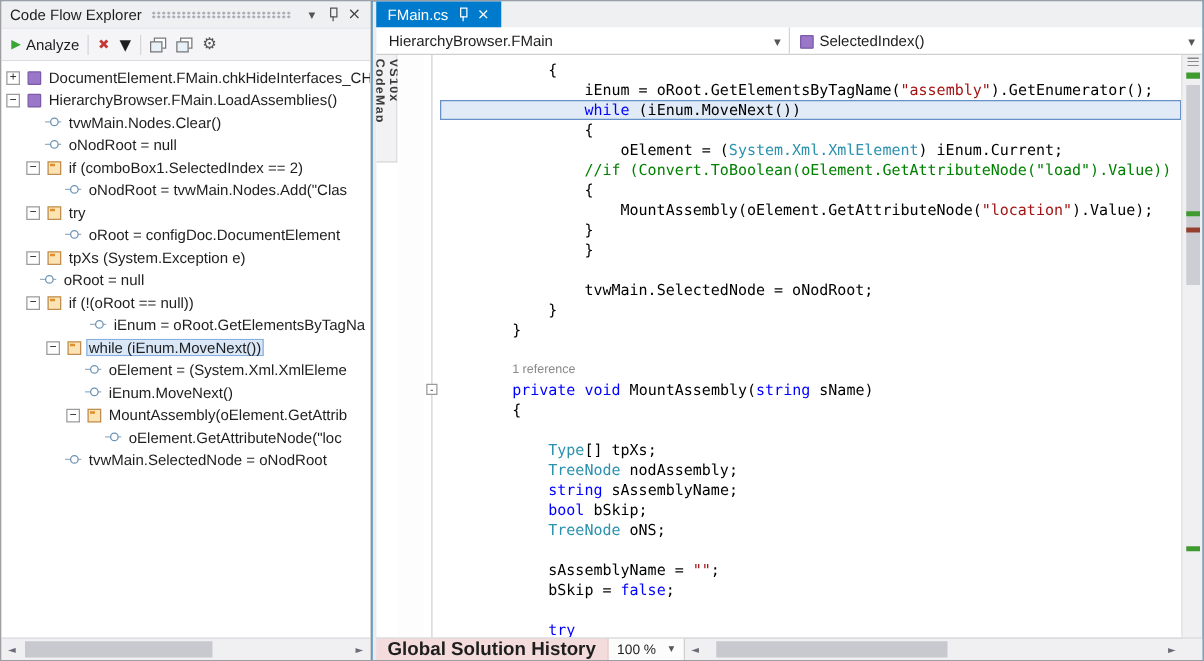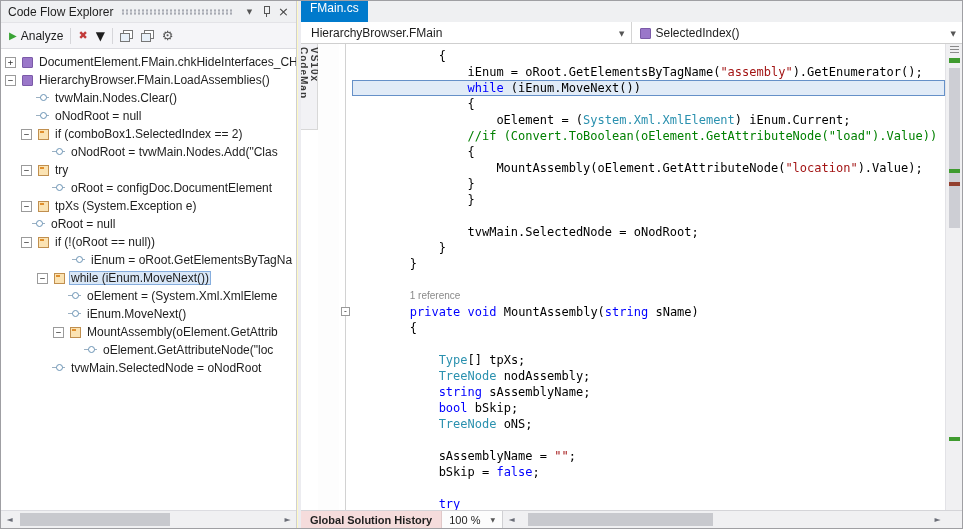--- a/index.html
+++ b/index.html
@@ -1,18 +1,18 @@
 <!DOCTYPE html>
 <html><head>
 <meta charset="utf-8">
 <style>
   * { box-sizing: border-box; }
   html,body { margin:0; padding:0; background:#eff0f2; }
   body { width:963px; height:529px; font-family:"Liberation Sans","DejaVu Sans",sans-serif; }
-  #app { position:relative; width:963px; height:529px; border:1px solid #9f9fa3; background:#fef9c3; overflow:hidden; }
+  #app { position:relative; width:963px; height:529px; border:1px solid #9f9fa3; background:#0369a1; overflow:hidden; }
   .glyph { font-family:"DejaVu Sans",sans-serif; }
 
   
   #left-panel { position:absolute; left:0; top:0; bottom:0; width:296px; background:#fff; border-right:1px solid #cfcfd3; }
   .panel-title { position:absolute; left:0; right:0; top:0; height:21px; background:#eff0f2; display:flex; align-items:center; padding:0 4px 0 7px; font-size:12px; color:#1e1e1e; }
   .grip { flex:1; height:6px; margin:0 8px; background-image:radial-gradient(circle,#a8abb3 1px,transparent 1.3px); background-size:4px 3px; background-repeat:repeat; }
   .tbtn { width:17px; height:16px; display:flex; align-items:center; justify-content:center; color:#555; }
   .chev { font-size:7px; color:#555; }
   .pin { position:relative; width:9px; height:11px; display:inline-block; }
   .pin::before { content:""; position:absolute; left:2px; top:0; width:4px; height:6px; border:1px solid currentColor; }
@@ -48,21 +48,21 @@
   .sb-track { flex:1; position:relative; }
   .sb-thumb { position:absolute; top:2px; bottom:2px; background:#c8c9ce; }
 
   
   #splitter { position:absolute; left:297px; top:0; bottom:0; width:3px; background:#ececf0; }
 
   
   #right-panel { position:absolute; left:300px; right:0; top:0; bottom:0; background:#fff; }
   .tabstrip { position:absolute; left:0; right:0; top:0; height:21px; background:#eff0f2; display:flex; }
   .tab { display:flex; align-items:center; gap:7px; padding:0 9px; font-size:12px; }
-  .tab.active { background:#007acc; color:#fff;flex-direction:column; }
+  .tab.active { background:#007acc; color:#fff; }
   .tab .xclose { color:#fff; font-size:12px; }
 
   .navbar { position:absolute; left:0; right:0; top:21px; height:22px; background:#fff; border-bottom:1px solid #cfcfcf; display:flex; }
   .nav-half { position:relative; width:50%; display:flex; align-items:center; padding:0 18px 0 10px; font-size:12px; color:#1e1e1e; border-right:1px solid #d4d4d4; overflow:hidden; }
   .nav-half:last-child { border-right:none; padding-left:6px; }
   .nav-half .chev { position:absolute; right:6px; top:8px; }
   .nav-half .node-icon { margin-right:4px; }
 
   .editor-body { position:absolute; left:0; right:17px; top:43px; bottom:18px; background:#fff; overflow:hidden; }
   .vtab { position:absolute; left:0; top:0; width:17px; height:86px; background:#f2f2f5; border-right:1px solid #d8d8d8; border-bottom:1px solid #d8d8d8; display:flex; justify-content:center; }
@@ -78,21 +78,21 @@
   .c-p{color:#000}.c-k{color:#0000ff}.c-t{color:#2b91af}.c-s{color:#a31515}.c-c{color:#008000}.c-g{color:#8a8a8a}
 
   .vscroll { position:absolute; right:0; top:43px; bottom:18px; width:17px; background:#f0f0f2; border-left:1px solid #e2e2e6; }
   .vgrip { position:absolute; left:4px; top:2px; width:9px; height:7px; background:repeating-linear-gradient(to bottom,#8a8a8a 0 1px,transparent 1px 3px); }
   .vthumb { position:absolute; left:3px; width:11px; top:24px; height:160px; background:#cdced4; }
   .mark { position:absolute; left:3px; width:11px; }
   .mark.green { background:#3f9b2f; }
   .mark.maroon { background:#93402f; }
 
   .bottombar { position:absolute; left:0; right:0; bottom:0; height:18px; background:#f0f0f2; border-top:1px solid #d4d4d8; display:flex; align-items:stretch; }
-  .history { background:#f5dcdc; display:flex; align-items:center; padding:0 9px; font-size:11px; font-weight:bold; color:#1e1e1e; border-right:1px solid #e0c8c8; white-space:nowrap; }
+  .history { background:#f5dcdc; display:flex; align-items:center; padding:0 9px; font-size:15px; font-weight:bold; color:#1e1e1e; border-right:1px solid #e0c8c8; white-space:nowrap; }
   .zoomsel { background:#fcfcfc; border-right:1px solid #d0d0d3; display:flex; align-items:center; gap:10px; padding:0 7px; font-size:11px; color:#1e1e1e; }
   .zoomsel .chev { font-size:6px; }
   .corner { width:16px; background:#f0f0f2; }
 </style>
 </head>
 <body>
 
 <div id="app">
 
   <aside id="left-panel">

